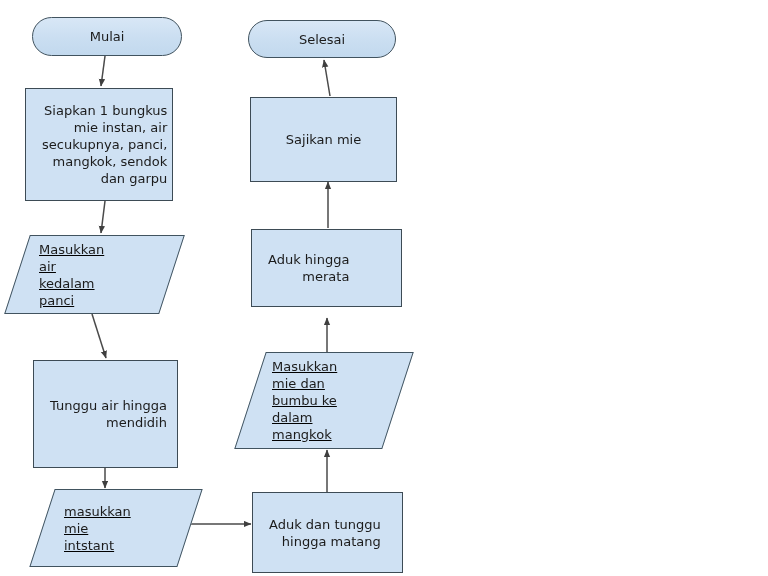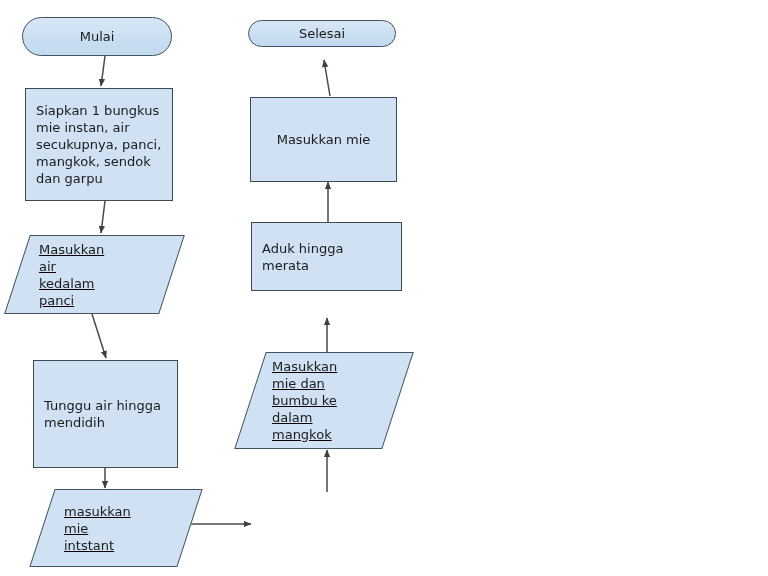--- a/index.html
+++ b/index.html
@@ -50,22 +50,22 @@
   }
   .node.terminator .label {
     text-align: center;
   }
   
   .node.process {
     border: 1.3px solid #3d4b55;
     background: #cfe1f3;
   }
   .node.process .label {
-    padding-left: 10px;
-    text-align: left;
+    padding-left: 16px;
+    text-align: right;
   }
   .node.process.center {
     justify-content: center;
   }
   .node.process.center .label {
     padding-left: 0;
     text-align: center;
   }
   
   .node.data {
@@ -107,21 +107,21 @@
       <line x1="92" y1="314" x2="106" y2="358"></line>
       <line x1="105" y1="446" x2="105" y2="488"></line>
       <line x1="172" y1="524" x2="251" y2="524"></line>
       <line x1="327" y1="492" x2="327" y2="450"></line>
       <line x1="327" y1="352" x2="327" y2="318"></line>
       <line x1="328" y1="228" x2="328" y2="182"></line>
       <line x1="330" y1="96" x2="324" y2="60"></line>
     </g>
   </svg>
 
-  <div class="node terminator" style="left:22px; top:17px; width:150px; height:39px;justify-content:center;">
+  <div class="node terminator" style="left:32px; top:17px; width:150px; height:39px;justify-content:center;">
     <span class="label">Mulai</span>
   </div>
 
   <div class="node process" style="left:25px; top:88px; width:148px; height:113px;">
     <span class="label">Siapkan 1 bungkus
 mie instan, air
 secukupnya, panci,
 mangkok, sendok
 dan garpu</span>
   </div>
@@ -139,36 +139,40 @@
 mendidih</span>
   </div>
 
   <div class="node data" style="left:42px; top:489px; width:148px; height:78px;">
     <span class="skewbox"></span>
     <span class="label">masukkan
 mie
 intstant</span>
   </div>
 
+  <div class="node process" style="left:252px; top:492px; width:151px; height:81px;">
+    <span class="label">Aduk dan tunggu
+hingga matang</span>
+  </div>
 
   <div class="node data" style="left:250px; top:352px; width:148px; height:97px;">
     <span class="skewbox"></span>
     <span class="label">Masukkan
 mie dan
 bumbu ke
 dalam
 mangkok</span>
   </div>
 
-  <div class="node process" style="left:251px; top:222px; width:151px; height:69px;">
+  <div class="node process" style="left:251px; top:229px; width:151px; height:78px;">
     <span class="label">Aduk hingga
 merata</span>
   </div>
 
   <div class="node process center" style="left:250px; top:97px; width:147px; height:85px;">
-    <span class="label">Masukkan mie</span>
+    <span class="label">Sajikan mie</span>
   </div>
 
-  <div class="node terminator" style="left:248px; top:20px; width:148px; height:27px;justify-content:center;">
+  <div class="node terminator" style="left:248px; top:20px; width:148px; height:38px;justify-content:center;">
     <span class="label">Selesai</span>
   </div>
 
 </div>
 
 </body></html>

